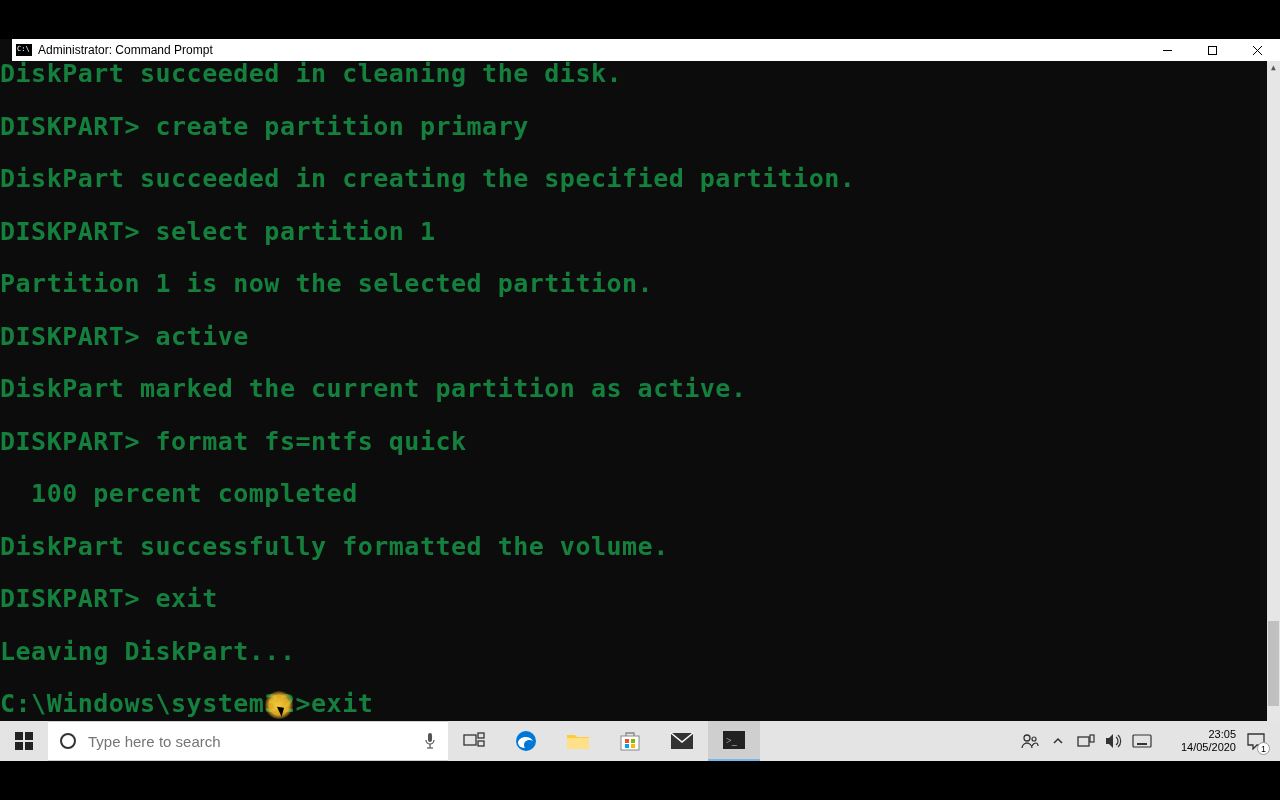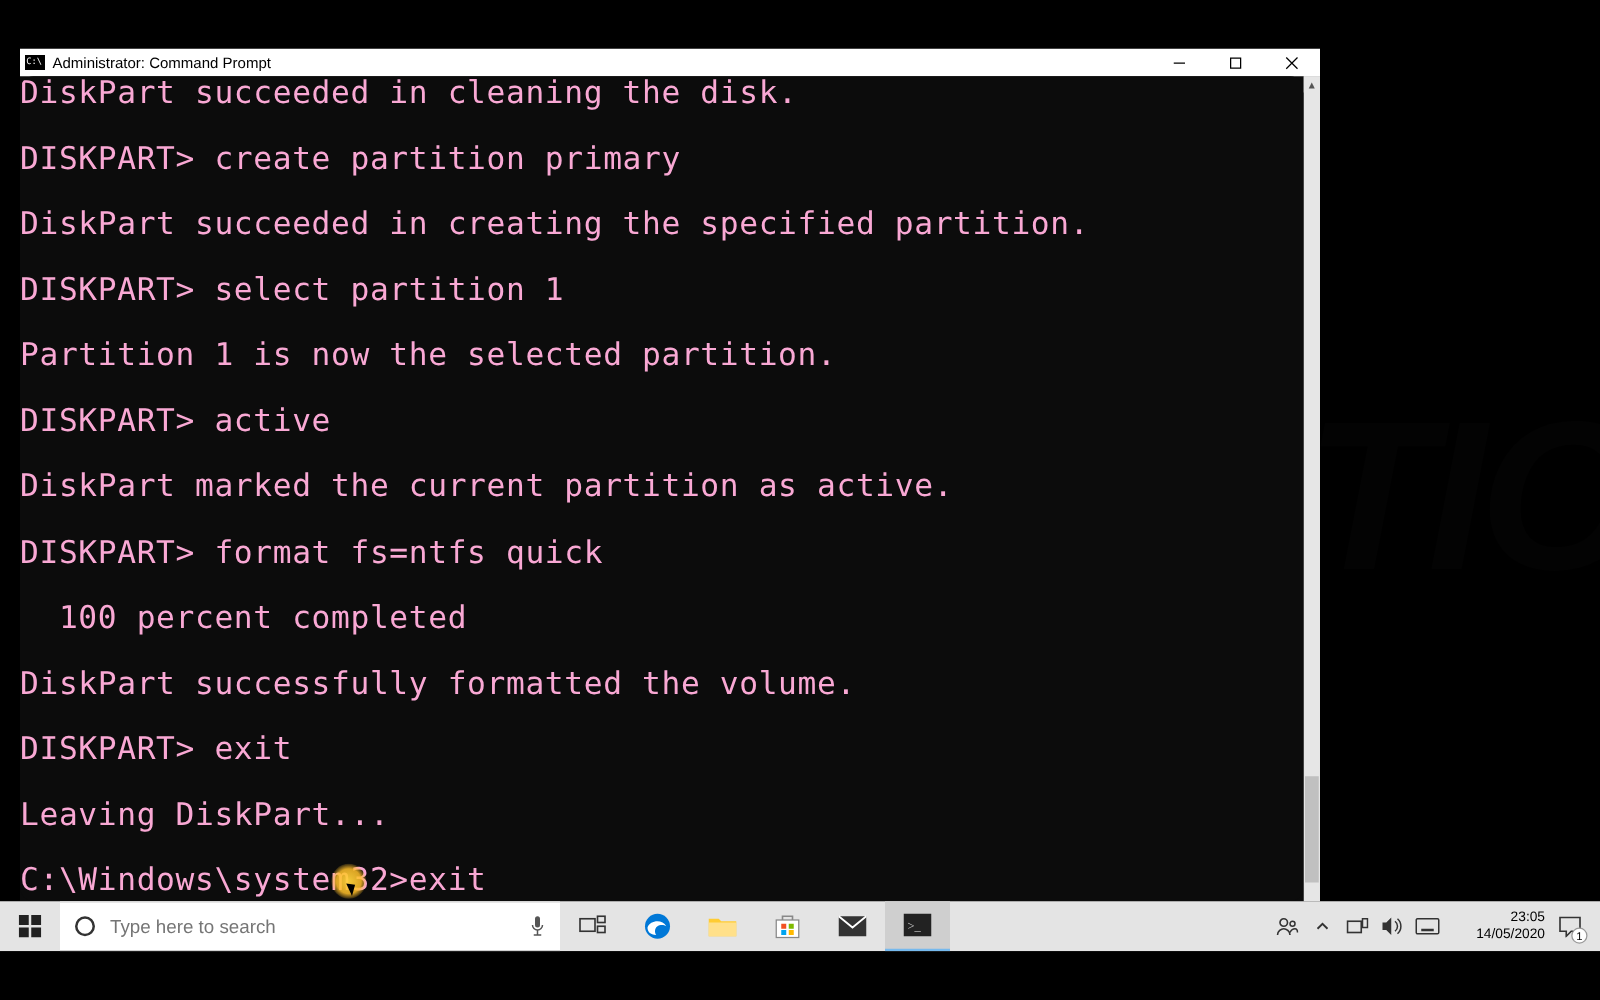--- a/index.html
+++ b/index.html
@@ -3,31 +3,31 @@
 <meta charset="utf-8">
 <style>
   * { margin: 0; padding: 0; box-sizing: border-box; }
   html, body { width: 1280px; height: 800px; overflow: hidden; background: #000; font-family: Consolas, monospace; }
   .desktop { position: relative; width: 1280px; height: 800px; background: #000; }
 
   
   .topgap { height: 39px; background: #000; }
 
   
-  .window { position: absolute; top: 39px; left: 16px; width: 1040px; height: 682px; background: #0c0c0c; }
+  .window { position: absolute; top: 39px; left: 0; width: 1280px; height: 682px; background: #0c0c0c; padding-left: 12px; }
   .titlebar { height: 22px; background: #fff; display: flex; align-items: center; justify-content: space-between; font-family: "Segoe UI", sans-serif; font-size: 12px; }
   .titlebar-left { display: flex; align-items: center; gap: 6px; padding-left: 4px; }
   .tb-icon { width: 16px; height: 12px; background: #000; position: relative; display:inline-block; }
   .tb-icon::before { content: "C:\\"; color: #fff; font-size: 7px; position: absolute; top: 1px; left: 1px; font-family: Consolas, monospace; }
   .tb-title { color: #000; }
   .titlebar-right { display: flex; align-items: center; height: 100%; }
   .tb-btn { width: 45px; height: 22px; display: flex; align-items: center; justify-content: center; color: #000; font-size: 14px; }
   .tb-btn svg { width: 11px; height: 11px; }
 
-  .terminal { position: absolute; top: 22px; left: 0; right: 13px; bottom: 0; background: #0c0c0c; color: #f9a8d4; font-family: Consolas, monospace; font-size: 25px; font-weight: 400; line-height: 1.05; letter-spacing: 0.5px; white-space: pre; overflow: hidden; padding-top: 0; border-radius: 11px; }
+  .terminal { position: absolute; top: 22px; left: 0; right: 13px; bottom: 0; background: #0c0c0c; color: #15803d; font-family: Consolas, monospace; font-size: 25px; font-weight: 700; line-height: 1.05; letter-spacing: 0.5px; white-space: pre; overflow: hidden; padding-top: 0; border-radius: 11px; }
   .terminal .line { padding: 0; margin: 0; }
 
   
   .scroll { position: absolute; top: 22px; right: 0; width: 13px; bottom: 0; background: #e6e6e6; }
   .scroll .arrow-up { width:13px; height:13px; background:#e6e6e6; display:flex; align-items:center; justify-content:center; font-size:8px; color:#555; }
   .scroll .thumb { position:absolute; left:1px; right:1px; top: 560px; height: 85px; background:#c0c0c0; }
 
   
   .watermark { position:absolute; top:260px; left:100px; right:40px; height:220px; color:#141414; font-family:Arial,sans-serif; font-size:170px; font-weight:900; font-style:italic; letter-spacing:-6px; white-space:nowrap; opacity:0.15; }
 

